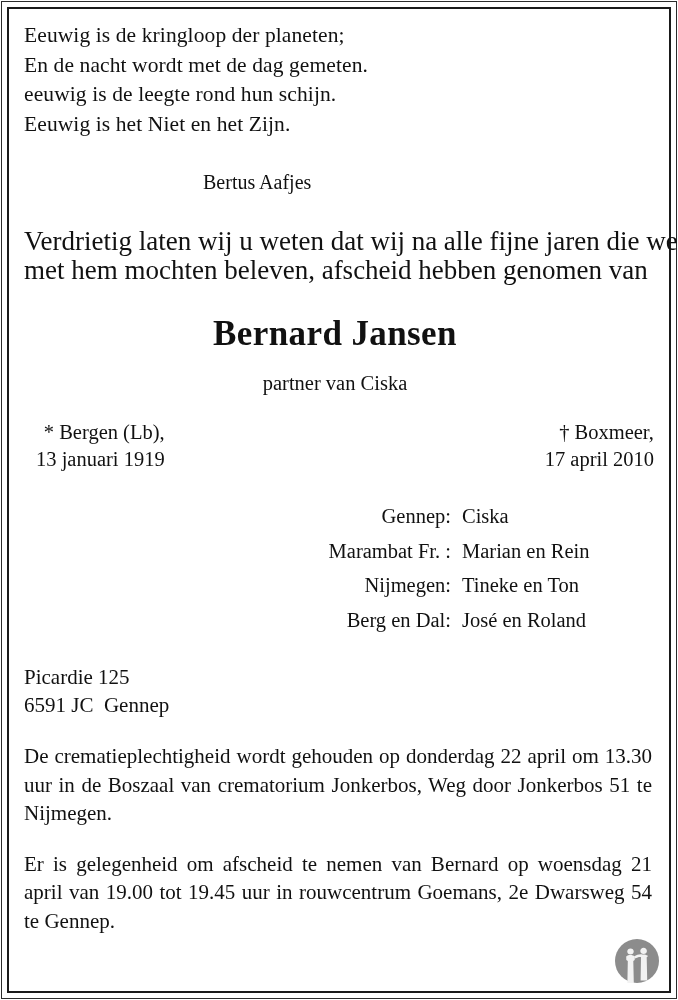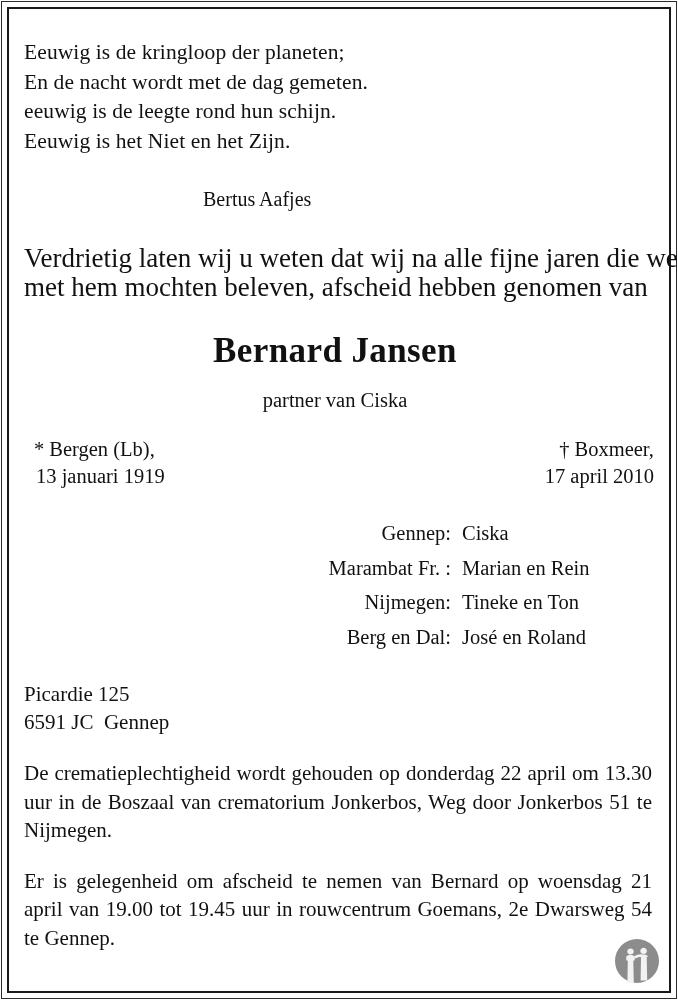--- a/index.html
+++ b/index.html
@@ -37,21 +37,21 @@
     top: 7px;
     right: 7px;
     bottom: 7px;
     border: 2px solid #1a1a1a;
     box-sizing: border-box;
     pointer-events: none;
   }
   .content {
     position: absolute;
     left: 24px;
-    top: 38px;
+    top: 21px;
     width: 630px;
     height: 956px;
     box-sizing: border-box;
   }
 
   .poem {
     font-size: 21.5px;
     line-height: 29.5px;
     letter-spacing: 0.1px;
   }
@@ -92,21 +92,21 @@
 
   .life-dates {
     margin-top: 23px;
     display: flex;
     justify-content: space-between;
     font-size: 20.5px;
     line-height: 27px;
   }
   .life-col .line1 { white-space: pre; }
   .life-col .line2 { white-space: pre; }
-  .birth { text-align: center; }
+  .birth { text-align: right; }
   .birth .line2 { padding-left: 12px; }
   .death { text-align: right; }
 
   .survivors {
     margin-top: 26px;
     font-size: 20.5px;
     line-height: 34.5px;
   }
   .survivor-row {
     display: flex;

